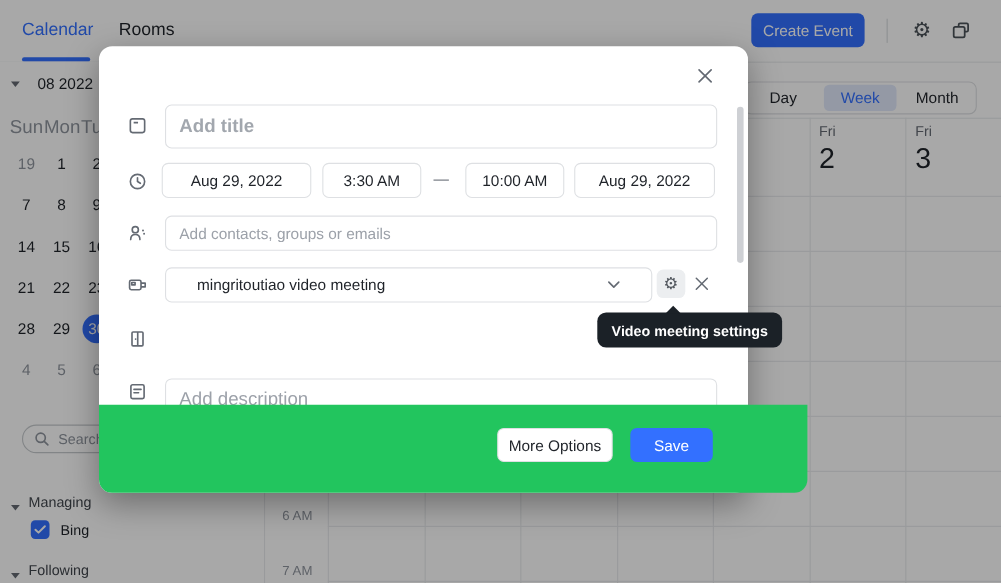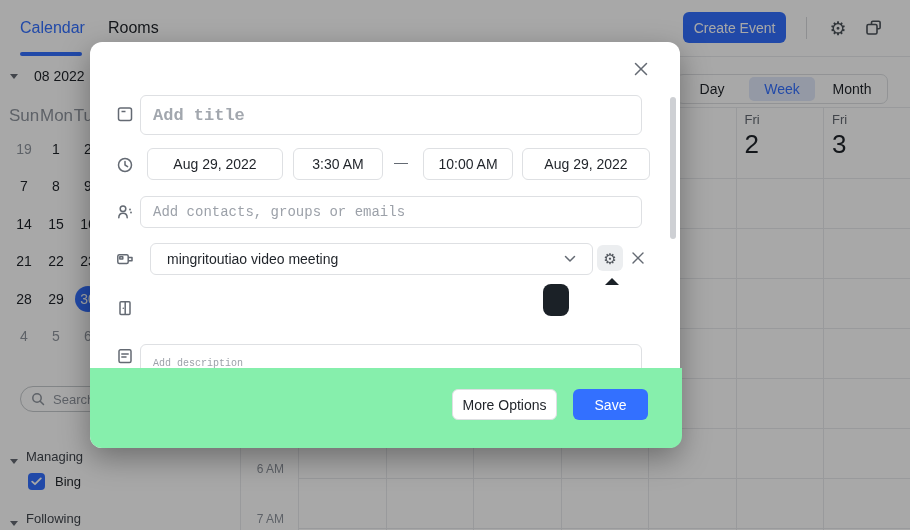--- a/index.html
+++ b/index.html
@@ -52,44 +52,44 @@
   .day-head .dow{font-size:13px;color:#646a73;margin-left:9px;}
   .day-head .dnum{font-size:26px;color:#1f2329;margin-left:9px;margin-top:2px;}
   .time-label{position:absolute;left:240px;width:44px;text-align:right;font-size:12px;color:#8f959e;}
 
   
   .overlay{position:absolute;left:0;top:0;width:910px;height:530px;background:rgba(0,0,0,0.34);z-index:50;}
   .modal{position:absolute;left:90px;top:42px;width:590px;height:406px;background:#fff;border-radius:12px;
          box-shadow:0 10px 30px rgba(0,0,0,0.35);z-index:100;}
   .close-btn{position:absolute;left:541px;top:17px;width:20px;height:20px;display:flex;align-items:center;justify-content:center;cursor:pointer;}
   .row-icon{position:absolute;left:26px;width:20px;height:20px;color:#646a73;}
-  .m-input{position:absolute;left:50px;box-sizing:border-box;border:1px solid #dee0e3;border-radius:6px;
-           font-family:Liberation Mono, monospace;color:#1f2329;outline:none;background:#fff;}
+  .m-input{position:absolute;left:60px;box-sizing:border-box;border:1px solid #dee0e3;border-radius:6px;
+           font-family:Liberation Sans, sans-serif;color:#1f2329;outline:none;background:#fff;}
   .m-input::placeholder{color:#9ca1a9;}
   #title-input{top:53px;width:502px;height:40px;font-size:17px;padding:0 12px;}
   #title-input::placeholder{font-weight:700;color:#a2a7ae;}
   #contacts-input{top:154px;width:502px;height:32px;font-size:14px;padding:0 12px;}
-  #desc-input{top:302px;width:502px;height:38px;font-size:10px;padding:0 12px;}
+  #desc-input{top:302px;width:502px;height:38px;font-size:17px;padding:0 12px;}
   .dt-btn{position:absolute;top:106px;height:32px;box-sizing:border-box;border:1px solid #dee0e3;border-radius:6px;
           background:#fff;font-size:14px;font-family:inherit;color:#1f2329;cursor:pointer;}
   .time-sep{position:absolute;top:112px;left:296px;width:30px;text-align:center;color:#646a73;font-size:14px;}
   .vm-select{position:absolute;left:60px;top:201px;width:443px;height:32px;box-sizing:border-box;border:1px solid #dee0e3;
-             border-radius:6px;display:flex;align-items:center;padding:0 16px;font-size:14px;cursor:pointer;background:#fff;}
+             border-radius:6px;display:flex;align-items:center;padding:0 28px;font-size:14px;cursor:pointer;background:#fff;}
   .vm-select .vm-text{flex:1;}
   .vm-gear{position:absolute;left:507px;top:203px;width:26px;height:26px;border-radius:6px;background:#eceef0;
            display:flex;align-items:center;justify-content:center;cursor:pointer;}
   .vm-gear .gear-glyph{font-size:15px;color:#50555c;}
   .vm-remove{position:absolute;left:539px;top:207px;width:18px;height:18px;display:flex;align-items:center;justify-content:center;cursor:pointer;}
   .tooltip{position:absolute;left:453px;top:242px;height:32px;padding:0 13px;background:#1b2127;border-radius:8px;
            color:#fff;font-size:13px;font-weight:600;display:flex;align-items:center;white-space:nowrap;}
   .tooltip-caret{position:absolute;left:62px;top:-6px;width:0;height:0;border-left:7px solid transparent;
                  border-right:7px solid transparent;border-bottom:7px solid #1b2127;}
   .rooms-btn{position:absolute;left:60px;top:250px;width:91px;height:32px;border:1px solid #dee0e3;border-radius:6px;
              background:#fff;font-size:14px;font-family:inherit;color:#1f2329;cursor:pointer;}
-  .modal-footer{position:absolute;left:0;top:326px;width:592px;height:80px;background:#86efac;border-radius:0 0 12px 12px;}
+  .modal-footer{position:absolute;left:0;top:326px;width:644px;height:80px;background:#22c55e;border-radius:0 0 12px 12px;}
   .more-btn{position:absolute;left:362px;top:21px;width:105px;height:31px;border:1px solid #dee0e3;border-radius:6px;
             background:#fff;font-size:14px;font-family:inherit;color:#1f2329;cursor:pointer;}
   .save-btn{position:absolute;left:483px;top:21px;width:75px;height:31px;border:none;border-radius:6px;
             background:#3370ff;color:#fff;font-size:14px;font-family:inherit;cursor:pointer;}
   .m-scrollbar{position:absolute;left:580px;top:55px;width:6px;height:142px;border-radius:3px;background:#ced0d4;cursor:pointer;}
   svg{display:block;}
 </style>
 </head>
 <body>
 
@@ -275,20 +275,21 @@
       <span class="gear-glyph">⚙</span>
     </div>
     <div class="vm-remove">
       <svg width="14" height="14" viewBox="0 0 14 14" stroke="#646a73" stroke-width="1.4" stroke-linecap="round">
         <line x1="2" y1="2" x2="12" y2="12"></line>
           <line x1="12" y1="2" x2="2" y2="12"></line>
       </svg>
     </div>
     <div class="tooltip">
       <span class="tooltip-caret"></span>
+      <span>Video meeting settings</span>
     </div>
 
     <span class="row-icon" style="top:257px;">
       <svg width="18" height="18" viewBox="0 0 18 18" fill="none" stroke="#646a73" stroke-width="1.5" stroke-linejoin="round">
         <rect x="4" y="2.8" width="10" height="12.6" rx="1"></rect>
         <line x1="9.2" y1="2.8" x2="9.2" y2="15.4"></line>
         <circle cx="7.3" cy="9.2" r="0.8" fill="#646a73" stroke="none"></circle>
       </svg>
     </span>
 

